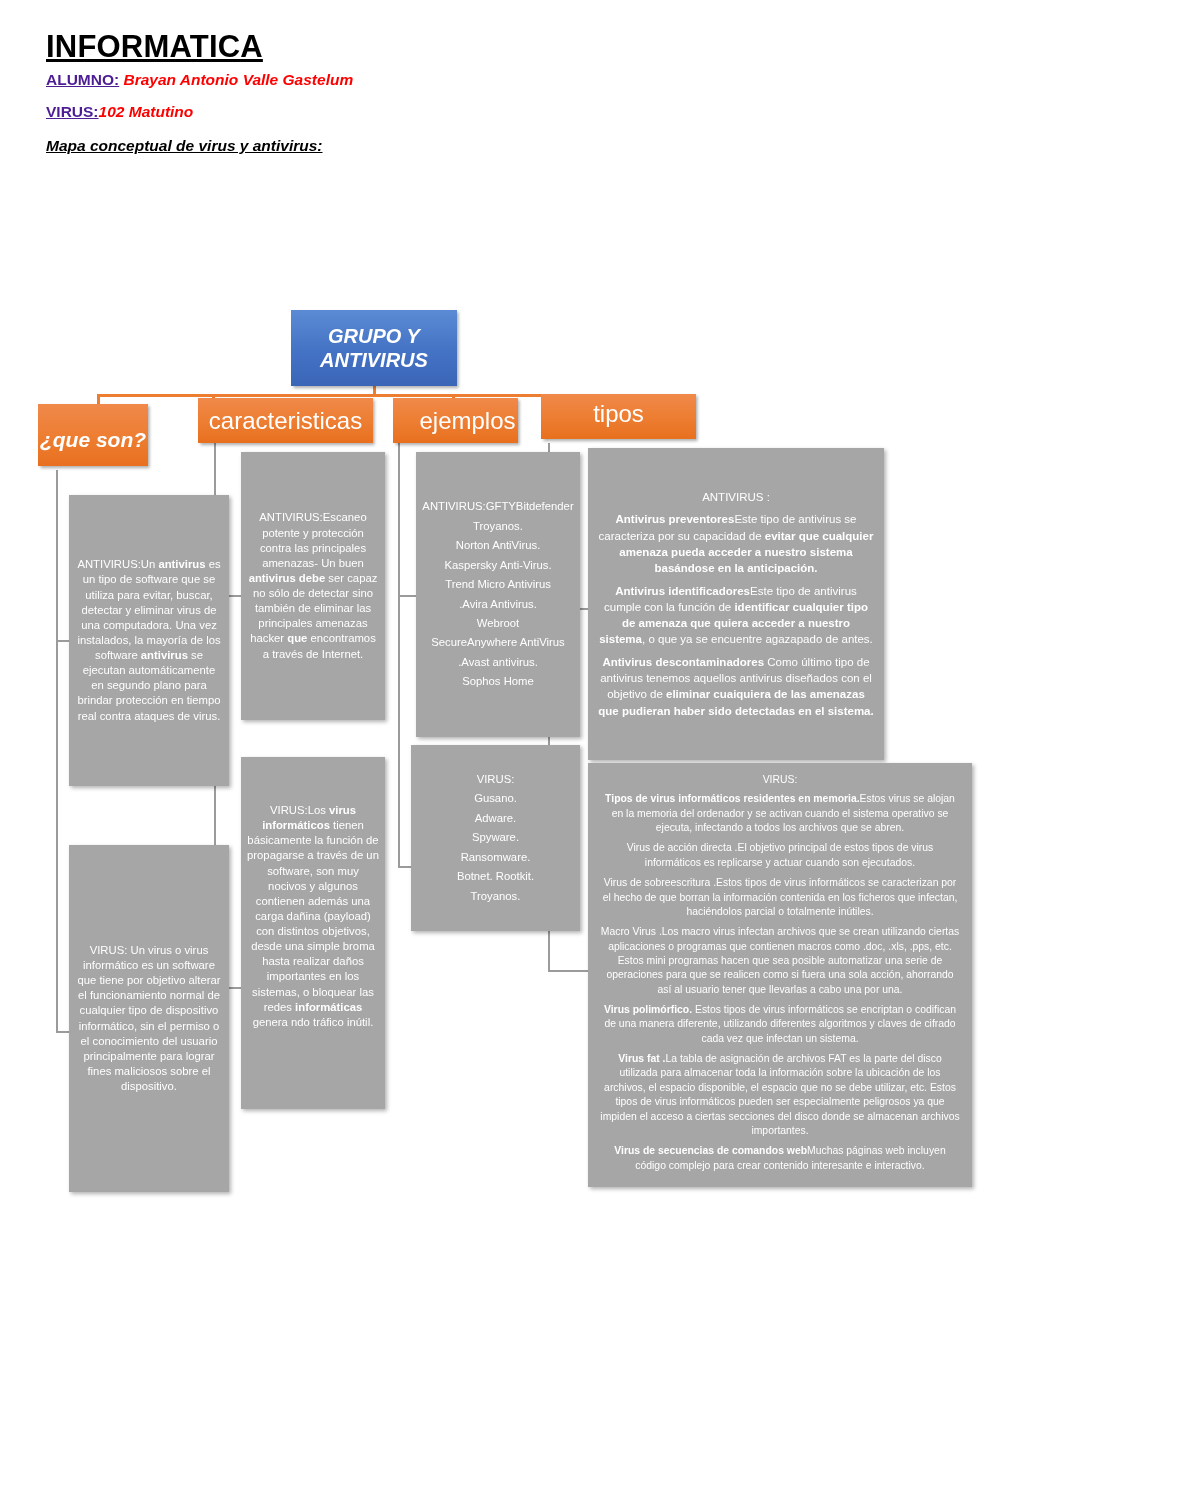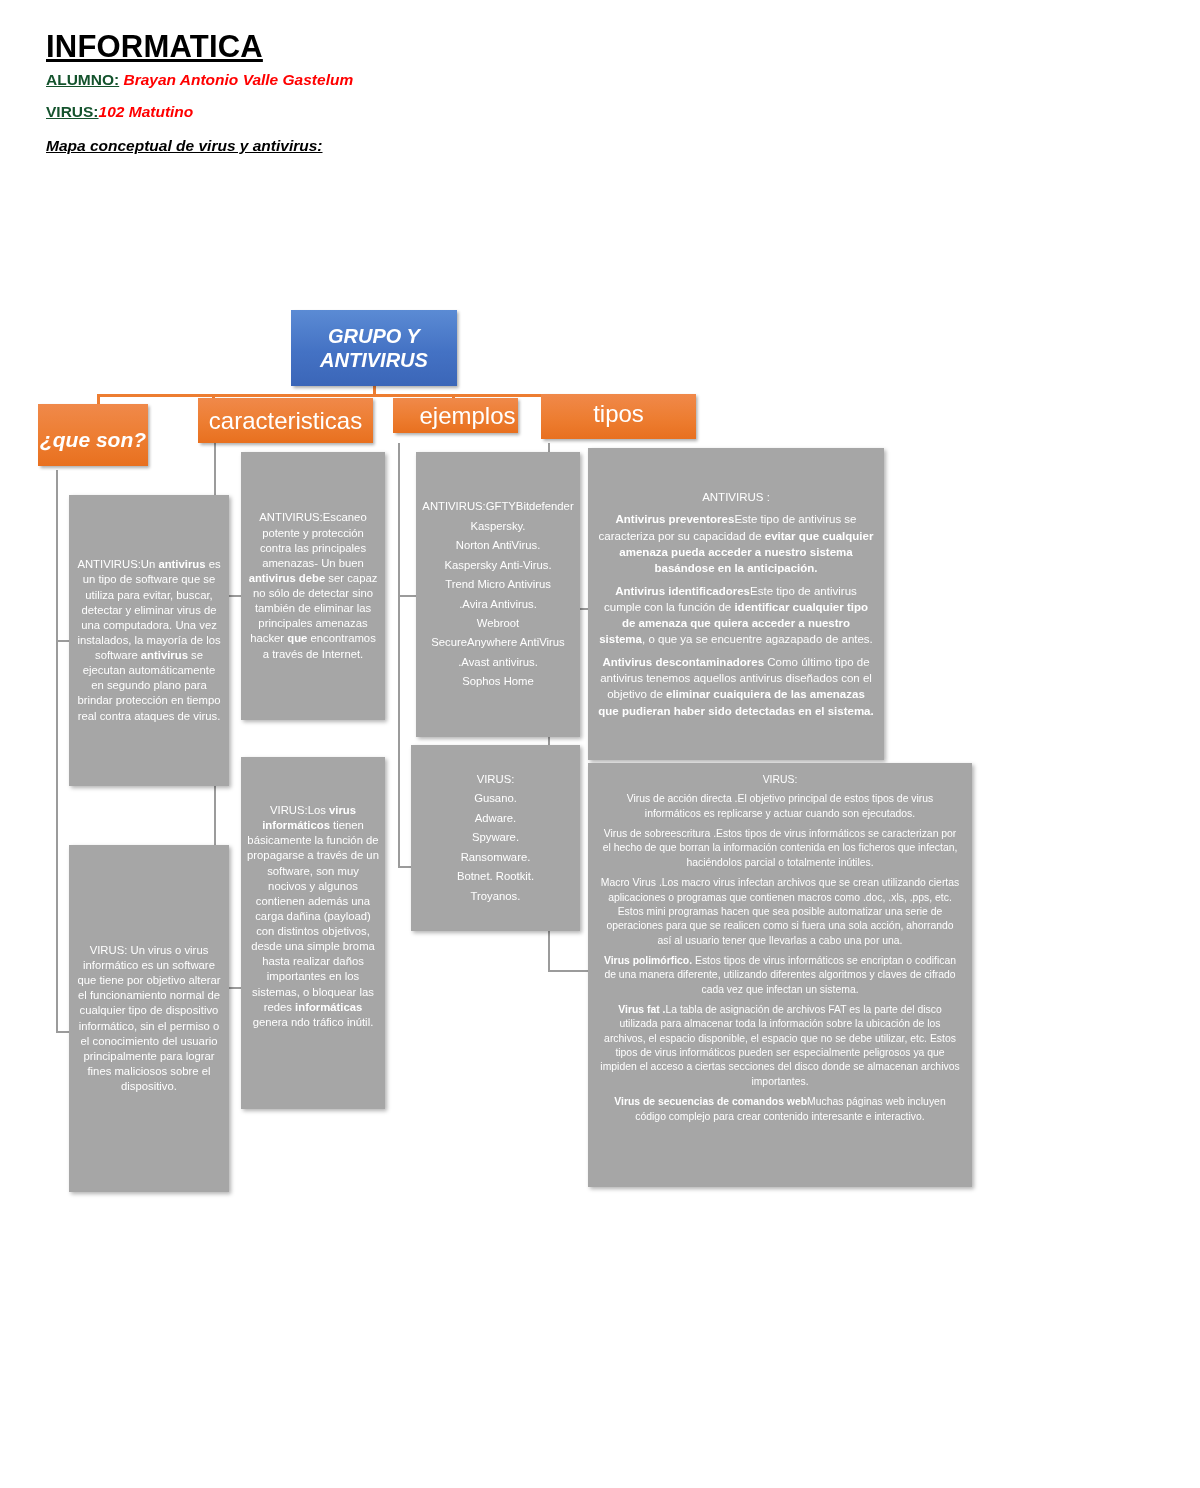--- a/index.html
+++ b/index.html
@@ -10,21 +10,21 @@
   }
   .page{position:absolute;left:0;top:0;width:1200px;height:1488px;}
 
   
   .hdr{position:absolute;left:46px;top:30px;width:700px;}
   .hdr-title{
     font-size:31px;font-weight:bold;color:#000;letter-spacing:.2px;
     text-decoration:underline;line-height:1.08;display:inline-block;
   }
   .hdr-line{margin-top:7px;font-size:15.5px;line-height:1.25;}
-  .hdr-lbl{font-weight:bold;color:#14532d;text-decoration:underline;font-style:normal;}
+  .hdr-lbl{font-weight:bold;color:#4c1d95;text-decoration:underline;font-style:normal;}
   .hdr-val{font-weight:bold;font-style:italic;color:#ff0000;}
   .hdr-sub{
     margin-top:16px;font-size:15.5px;font-weight:bold;font-style:italic;
     color:#000;text-decoration:underline;display:inline-block;
   }
 
   
   .node{position:absolute;box-sizing:border-box;}
 
   .root{
@@ -110,21 +110,21 @@
   </div>
 
   <div class="node branch italic-node" style="left:38px;top:404px;width:110px;height:62px;">
     <span>¿que son?</span>
   </div>
 
   <div class="node branch" style="left:198px;top:398px;width:175px;height:45px;">
     <span>caracteristicas</span>
   </div>
 
-  <div class="node branch" style="left:393px;top:398px;width:125px;height:35px;padding-left:24px;">
+  <div class="node branch" style="left:393px;top:398px;width:125px;height:45px;padding-left:24px;">
     <span>ejemplos</span>
   </div>
 
   <div class="node branch" style="left:541px;top:394px;width:155px;height:45px;align-items:flex-start;padding-top:6px;">
     <span>tipos</span>
   </div>
 
   <div class="node gbox" style="left:69px;top:845px;width:160px;height:347px;padding:10px 8px;">
     <div class="inner t11">VIRUS: Un virus o virus informático es un software que tiene por objetivo alterar el funcionamiento normal de cualquier tipo de dispositivo informático, sin el permiso o el conocimiento del usuario principalmente para lograr fines maliciosos sobre el dispositivo.</div>
   </div>
@@ -142,21 +142,21 @@
   </div>
 
   <div class="node gbox" style="left:241px;top:757px;width:144px;height:352px;padding:10px 6px;align-items:flex-start;">
     <div class="inner t11" style="margin-top:36px;">
       <p><span>VIRUS:Los </span><b>virus informáticos</b><span> tienen básicamente la función de propagarse a través de un software, son muy nocivos y algunos contienen además una carga dañina (payload) con distintos objetivos, desde una simple broma hasta realizar daños importantes en los sistemas, o bloquear las redes </span><b>informáticas</b><span> genera ndo tráfico inútil.</span></p>
     </div>
   </div>
 
   <div class="node gbox" style="left:416px;top:452px;width:164px;height:285px;padding:10px 6px;">
     <div class="inner tlist">
-      <div>ANTIVIRUS:GFTYBitdefender Kaspersky.</div>
+      <div>ANTIVIRUS:GFTYBitdefender Troyanos.</div>
       <div>Norton AntiVirus.</div>
       <div>Kaspersky Anti-Virus.</div>
       <div>Trend Micro Antivirus</div>
       <div>.Avira Antivirus.</div>
       <div>Webroot</div>
       <div>SecureAnywhere AntiVirus</div>
       <div>.Avast antivirus.</div>
       <div>Sophos Home</div>
     </div>
   </div>
@@ -178,20 +178,21 @@
       <div style="margin-bottom:6px;">ANTIVIRUS :</div>
       <p><b>Antivirus preventores</b><span>Este tipo de antivirus se caracteriza por su capacidad de </span><b>evitar que cualquier amenaza pueda acceder a nuestro sistema basándose en la anticipación.</b><span></span></p>
       <p><b>Antivirus identificadores</b><span>Este tipo de antivirus cumple con la función de </span><b>identificar cualquier tipo de amenaza que quiera acceder a nuestro sistema</b><span>, o que ya se encuentre agazapado de antes.</span></p>
       <p><b>Antivirus descontaminadores</b><span> Como último tipo de antivirus tenemos aquellos antivirus diseñados con el objetivo de </span><b>eliminar cuaiquiera de las amenazas que pudieran haber sido detectadas en el sistema.</b><span></span></p>
     </div>
   </div>
 
   <div class="node gbox" style="left:588px;top:763px;width:384px;height:424px;padding:10px 12px;align-items:flex-start;">
     <div class="inner t10">
       <div style="margin-bottom:5px;">VIRUS:</div>
+      <p><b>Tipos de virus informáticos residentes en memoria.</b><span>Estos virus se alojan en la memoria del ordenador y se activan cuando el sistema operativo se ejecuta, infectando a todos los archivos que se abren.</span></p>
       <p><b></b><span>Virus de acción directa .El objetivo principal de estos tipos de virus informáticos es replicarse y actuar cuando son ejecutados.</span></p>
       <p><b></b><span>Virus de sobreescritura .Estos tipos de virus informáticos se caracterizan por el hecho de que borran la información contenida en los ficheros que infectan, haciéndolos parcial o totalmente inútiles.</span></p>
       <p><b></b><span>Macro Virus .Los macro virus infectan archivos que se crean utilizando ciertas aplicaciones o programas que contienen macros como .doc, .xls, .pps, etc. Estos mini programas hacen que sea posible automatizar una serie de operaciones para que se realicen como si fuera una sola acción, ahorrando así al usuario tener que llevarlas a cabo una por una.</span></p>
       <p><b>Virus polimórfico.</b><span> Estos tipos de virus informáticos se encriptan o codifican de una manera diferente, utilizando diferentes algoritmos y claves de cifrado cada vez que infectan un sistema.</span></p>
       <p><b>Virus fat .</b><span>La tabla de asignación de archivos FAT es la parte del disco utilizada para almacenar toda la información sobre la ubicación de los archivos, el espacio disponible, el espacio que no se debe utilizar, etc. Estos tipos de virus informáticos pueden ser especialmente peligrosos ya que impiden el acceso a ciertas secciones del disco donde se almacenan archivos importantes.</span></p>
       <p><b>Virus de secuencias de comandos web</b><span>Muchas páginas web incluyen código complejo para crear contenido interesante e interactivo.</span></p>
     </div>
   </div>
 
 </div>

